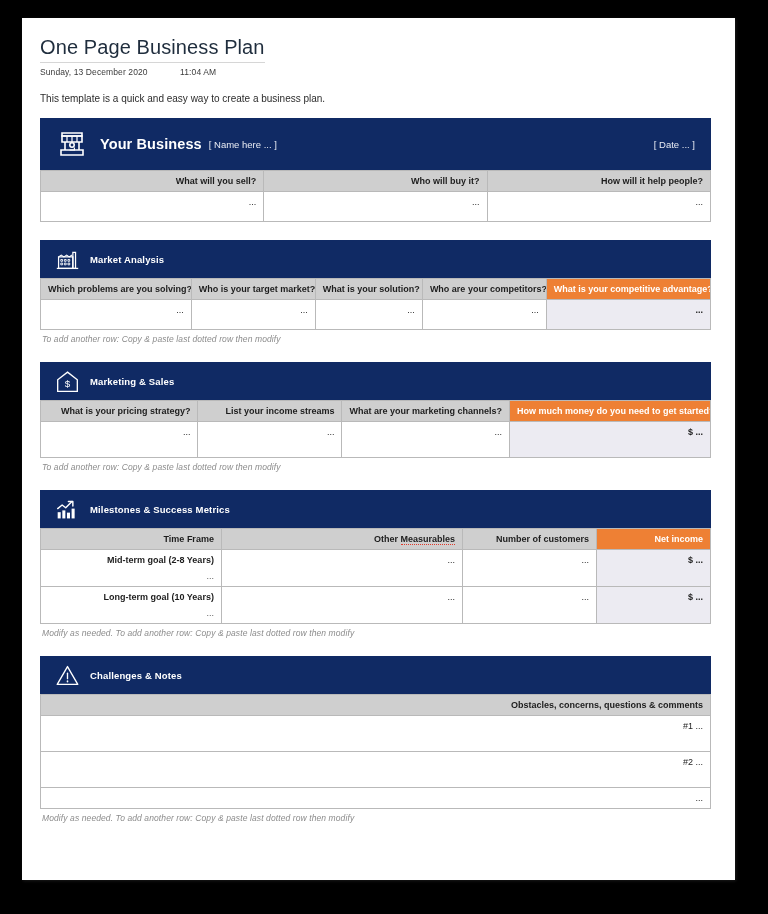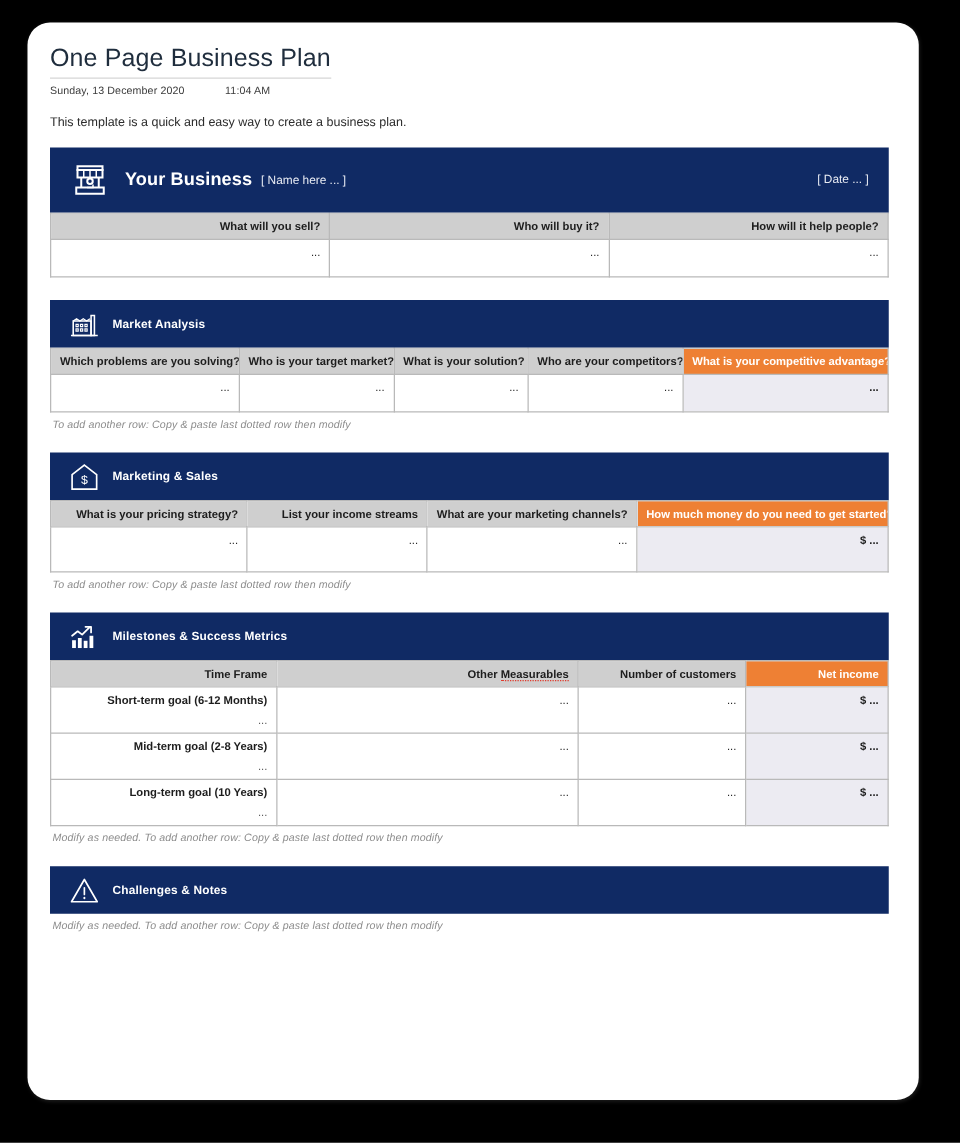--- a/index.html
+++ b/index.html
@@ -11,21 +11,20 @@
     overflow: hidden;
   }
 
   #page {
     position: absolute;
     left: 22px; top: 18px;
     width: 713px; height: 862px;
     background: #ffffff;
     box-shadow: 1px 1px 3px rgba(255,255,255,0.10);
     overflow: hidden;
-    border-radius: 18px;
   }
 
   .inner { padding: 18px 24px 0 18px; }
 
   
   .doc-title {
     font-size: 20px;
     color: #1f2d3d;
     font-weight: 400;
     letter-spacing: .1px;
@@ -286,29 +285,20 @@
           <tr>
             <th style="width:27%">Time Frame</th>
             <th style="width:36%">Other <span class="spell">Measurables</span></th>
             <th style="width:20%">Number of customers</th>
             <th class="accent" style="width:17%">Net income</th>
           </tr>
         </thead>
         <tbody>
           <tr>
             <td>
-              <span class="lbl-bold">Short-term goal (6-12 Months)</span>
-              <span class="dot-sub">...</span>
-            </td>
-            <td>...</td>
-            <td>...</td>
-            <td class="accent-cell">$ ...</td>
-          </tr>
-          <tr>
-            <td>
               <span class="lbl-bold">Mid-term goal (2-8 Years)</span>
               <span class="dot-sub">...</span>
             </td>
             <td>...</td>
             <td>...</td>
             <td class="accent-cell">$ ...</td>
           </tr>
           <tr>
             <td>
               <span class="lbl-bold">Long-term goal (10 Years)</span>
@@ -328,17 +318,35 @@
         <span class="banner-icon">
           <svg viewBox="0 0 28 28" width="25" height="25" fill="none" stroke="#ffffff" stroke-width="1.5">
             <path d="M14 4L25.5 24H2.5z" stroke-linejoin="round"></path>
             <path d="M14 11.5v6" stroke-linecap="round"></path>
             <path d="M14 20.3v.6" stroke-linecap="round" stroke-width="1.8"></path>
           </svg>
         </span>
         <span class="sub-title">Challenges &amp; Notes</span>
       </div>
 
+      <table class="grid single">
+        <thead>
+          <tr>
+            <th>Obstacles, concerns, questions &amp; comments</th>
+          </tr>
+        </thead>
+        <tbody>
+          <tr>
+            <td class="tall lbl-bold">#1 ...</td>
+          </tr>
+          <tr>
+            <td class="tall lbl-bold">#2 ...</td>
+          </tr>
+          <tr>
+            <td>...</td>
+          </tr>
+        </tbody>
+      </table>
       <div class="note">Modify as needed. To add another row: Copy &amp; paste last dotted row then modify</div>
     </div>
 
   </div>
 </div>
 
 </body></html>

